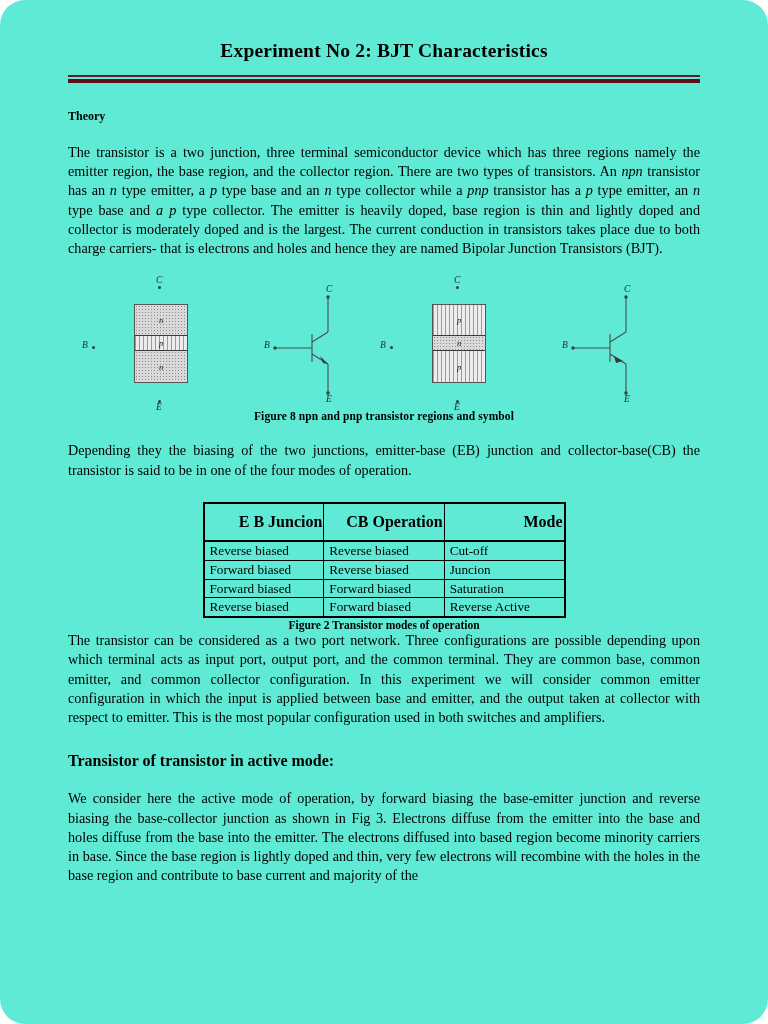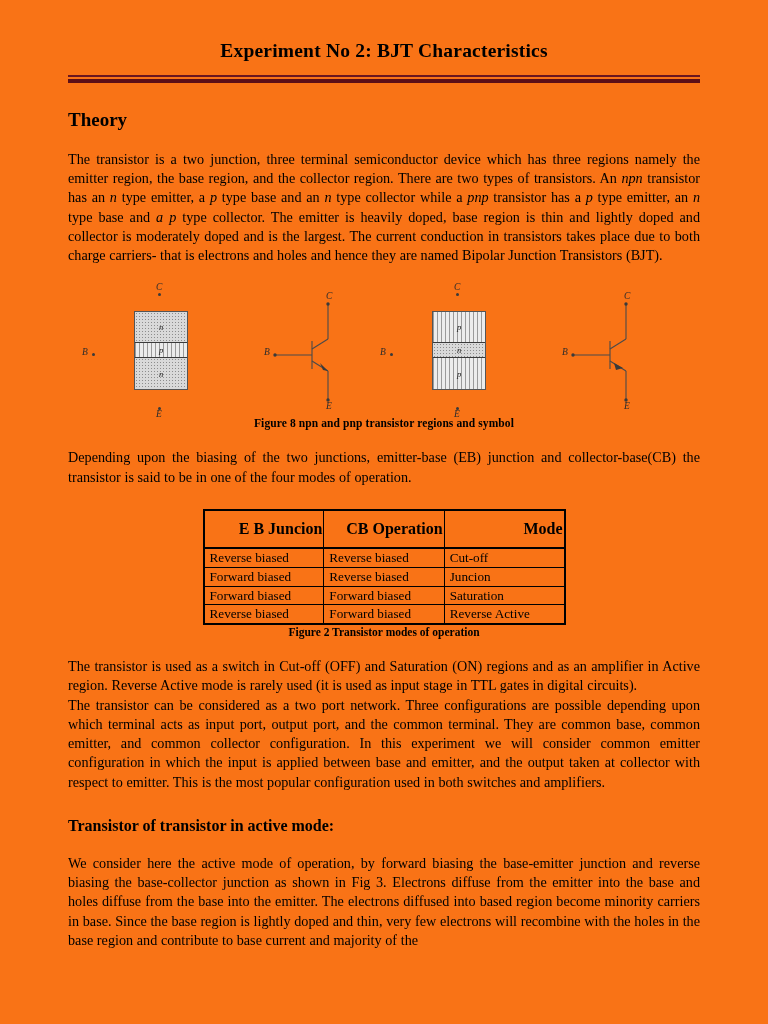--- a/index.html
+++ b/index.html
@@ -11,23 +11,24 @@
     width: 768px;
     height: 1024px;
     font-family: "Liberation Serif", "DejaVu Serif", serif;
     color: #000000;
     overflow: hidden;
   }
   .page {
     position: relative;
     width: 768px;
     height: 1024px;
-    background: #f97316;
+    background: #5eead4;
     box-sizing: border-box;
     padding: 0 68px;
+    border-radius: 25px;
   }
   .doc-title {
     text-align: center;
     font-weight: bold;
     font-size: 19.5px;
     letter-spacing: 0.2px;
     margin: 0;
     padding-top: 40px;
     font-family: "Liberation Serif", "DejaVu Serif", serif;
   }
@@ -42,21 +43,21 @@
     height: 2px;
     background: #6b1620;
   }
   .title-rule .r2 {
     position: absolute;
     top: 4px; left: 0; right: 0;
     height: 4px;
     background: #5d0f17;
   }
   h2.section {
-    font-size: 19px;
+    font-size: 12px;
     font-weight: bold;
     margin: 0;
     padding-top: 25px;
     padding-bottom: 0;
   }
   h2.section.sub {
     font-size: 16px;
   }
   p.body {
     font-size: 14.2px;
@@ -301,21 +302,21 @@
         </svg>
         <span class="term-label" style="left:70px; top:8px;">C</span>
         <span class="term-label" style="left:8px; top:64px;">B</span>
         <span class="term-label" style="left:70px; top:118px;">E</span>
       </div>
 
     </div>
   </div>
   <div class="fig-caption">Figure 8  npn and pnp transistor regions and symbol</div>
 
-  <p class="body">Depending upon the biasing of the two junctions, emitter-base (EB) junction and collector-base(CB) the transistor is said to be in one of the four modes of operation.</p>
+  <p class="body">Depending they the biasing of the two junctions, emitter-base (EB) junction and collector-base(CB) the transistor is said to be in one of the four modes of operation.</p>
 
   <div class="table-wrap">
     <table class="modes">
       <thead>
         <tr>
           <th>E B Juncion</th>
           <th>CB Operation</th>
           <th>Mode</th>
         </tr>
       </thead>
@@ -338,19 +339,18 @@
         <tr>
           <td>Reverse biased</td>
           <td>Forward biased</td>
           <td>Reverse Active</td>
         </tr>
       </tbody>
     </table>
   </div>
   <div class="table-caption">Figure 2  Transistor modes of operation</div>
 
-  <p class="body">The transistor is used as a switch in Cut-off (OFF) and Saturation (ON) regions and as an amplifier in Active region. Reverse Active mode is rarely used (it is used as input stage in TTL gates in digital circuits).</p>
   <p class="body tight">The transistor can be considered as a two port network. Three configurations are possible depending upon which terminal acts as input port, output port, and the common terminal. They are common base, common emitter, and common collector configuration. In this experiment we will consider common emitter configuration in which the input is applied between base and emitter, and the output taken at collector with respect to emitter. This is the most popular configuration used in both switches and amplifiers.</p>
 
   <h2 class="section sub">Transistor of transistor in active mode:</h2>
   <p class="body">We consider here the active mode of operation, by forward biasing the base-emitter junction and reverse biasing the base-collector junction as shown in Fig 3. Electrons diffuse from the emitter into the base and holes diffuse from the base into the emitter. The electrons diffused into based region become minority carriers in base. Since the base region is lightly doped and thin, very few electrons will recombine with the holes in the base region and contribute to base current and majority of the</p>
 
 </div>
 
 </body></html>

